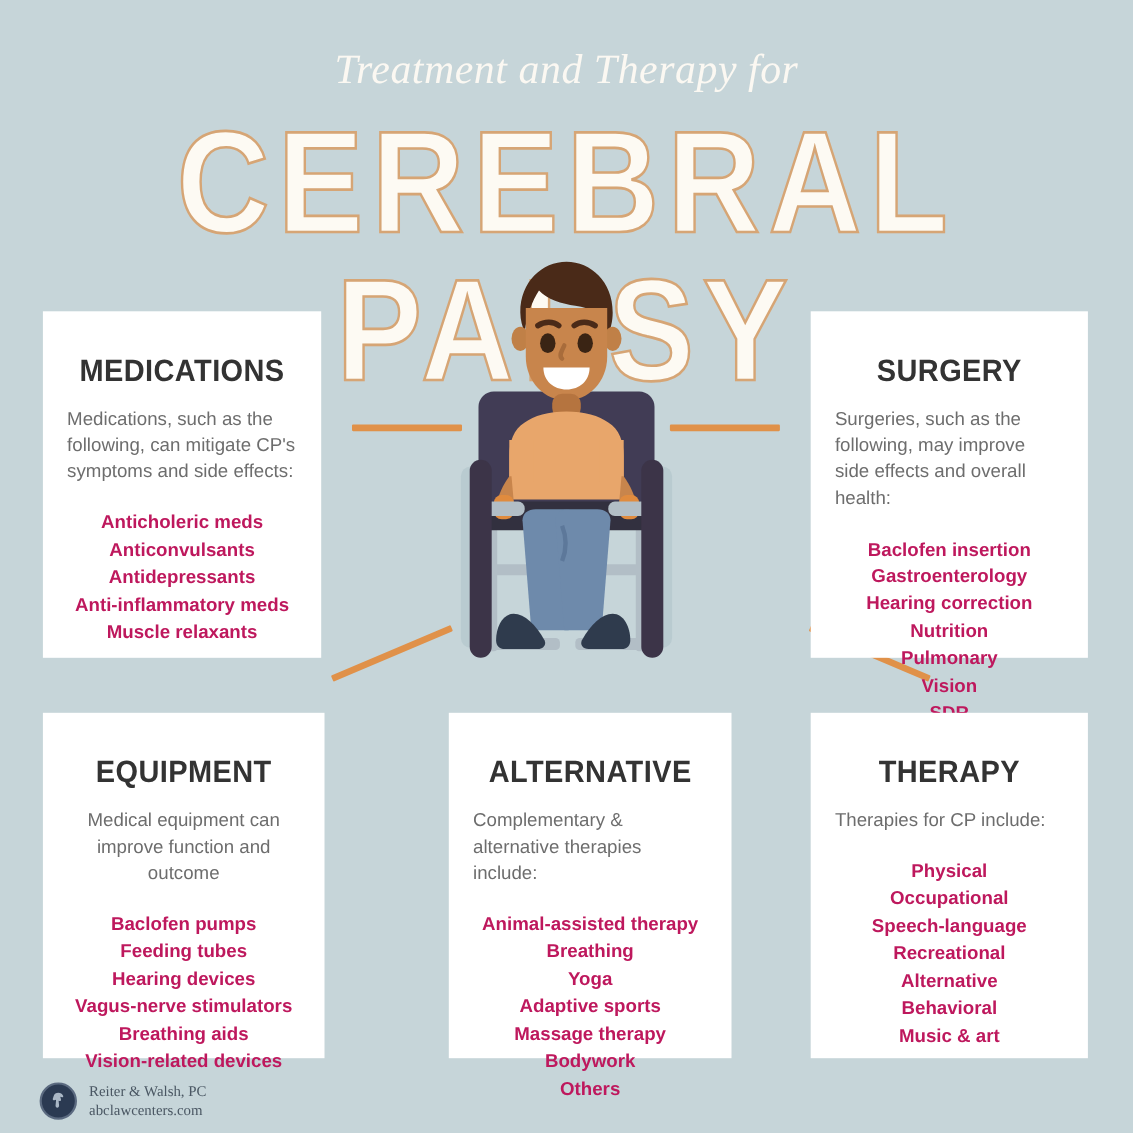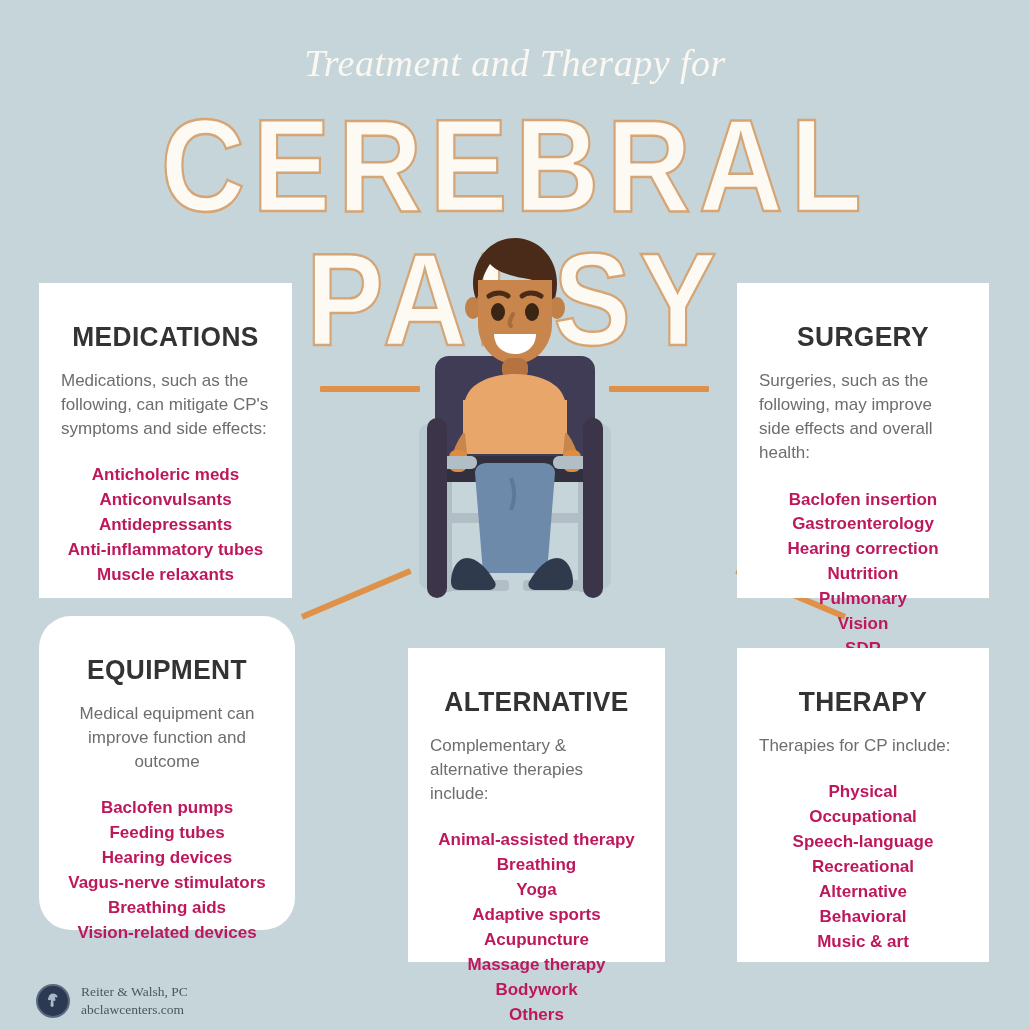--- a/index.html
+++ b/index.html
@@ -80,21 +80,21 @@
     font-size: 17px;
     font-weight: bold;
     line-height: 1.47;
     color: #be185d;
   }
   .card-list div { white-space: nowrap; }
 
   
   #card-medications { left: 39px;  top: 283px; width: 253px; height: 315px; }
   #card-surgery     { left: 737px; top: 283px; width: 252px; height: 315px; }
-  #card-equipment   { left: 39px;  top: 616px; width: 256px; height: 314px; border-radius: 32px; }
+  #card-equipment   { left: 39px;  top: 648px; width: 256px; height: 314px; }
   #card-alternative { left: 408px; top: 648px; width: 257px; height: 314px; }
   #card-therapy     { left: 737px; top: 648px; width: 252px; height: 314px; }
 
   
   .conn {
     position: absolute;
     background: #e09149;
     border-radius: 1px;
   }
   #conn-left   { left: 320px; top: 386px; width: 100px; height: 6px; }
@@ -218,21 +218,21 @@
     </svg>
   </div>
 
   <div class="card" id="card-medications">
     <div class="card-title">MEDICATIONS</div>
     <div class="card-desc">Medications, such as the following, can mitigate CP's symptoms and side effects:</div>
     <div class="card-list">
         <div>Anticholeric meds</div>
         <div>Anticonvulsants</div>
         <div>Antidepressants</div>
-        <div>Anti-inflammatory tubes</div>
+        <div>Anti-inflammatory meds</div>
         <div>Muscle relaxants</div>
       </div>
   </div>
 
   <div class="card" id="card-surgery">
     <div class="card-title">SURGERY</div>
     <div class="card-desc">Surgeries, such as the following, may improve side effects and overall health:</div>
     <div class="card-list">
         <div>Baclofen insertion</div>
         <div>Gastroenterology</div>
@@ -258,21 +258,20 @@
   </div>
 
   <div class="card" id="card-alternative">
     <div class="card-title">ALTERNATIVE</div>
     <div class="card-desc">Complementary &amp; alternative therapies include:</div>
     <div class="card-list">
         <div>Animal-assisted therapy</div>
         <div>Breathing</div>
         <div>Yoga</div>
         <div>Adaptive sports</div>
-        <div>Acupuncture</div>
         <div>Massage therapy</div>
         <div>Bodywork</div>
         <div>Others</div>
       </div>
   </div>
 
   <div class="card" id="card-therapy">
     <div class="card-title">THERAPY</div>
     <div class="card-desc">Therapies for CP include:</div>
     <div class="card-list">

